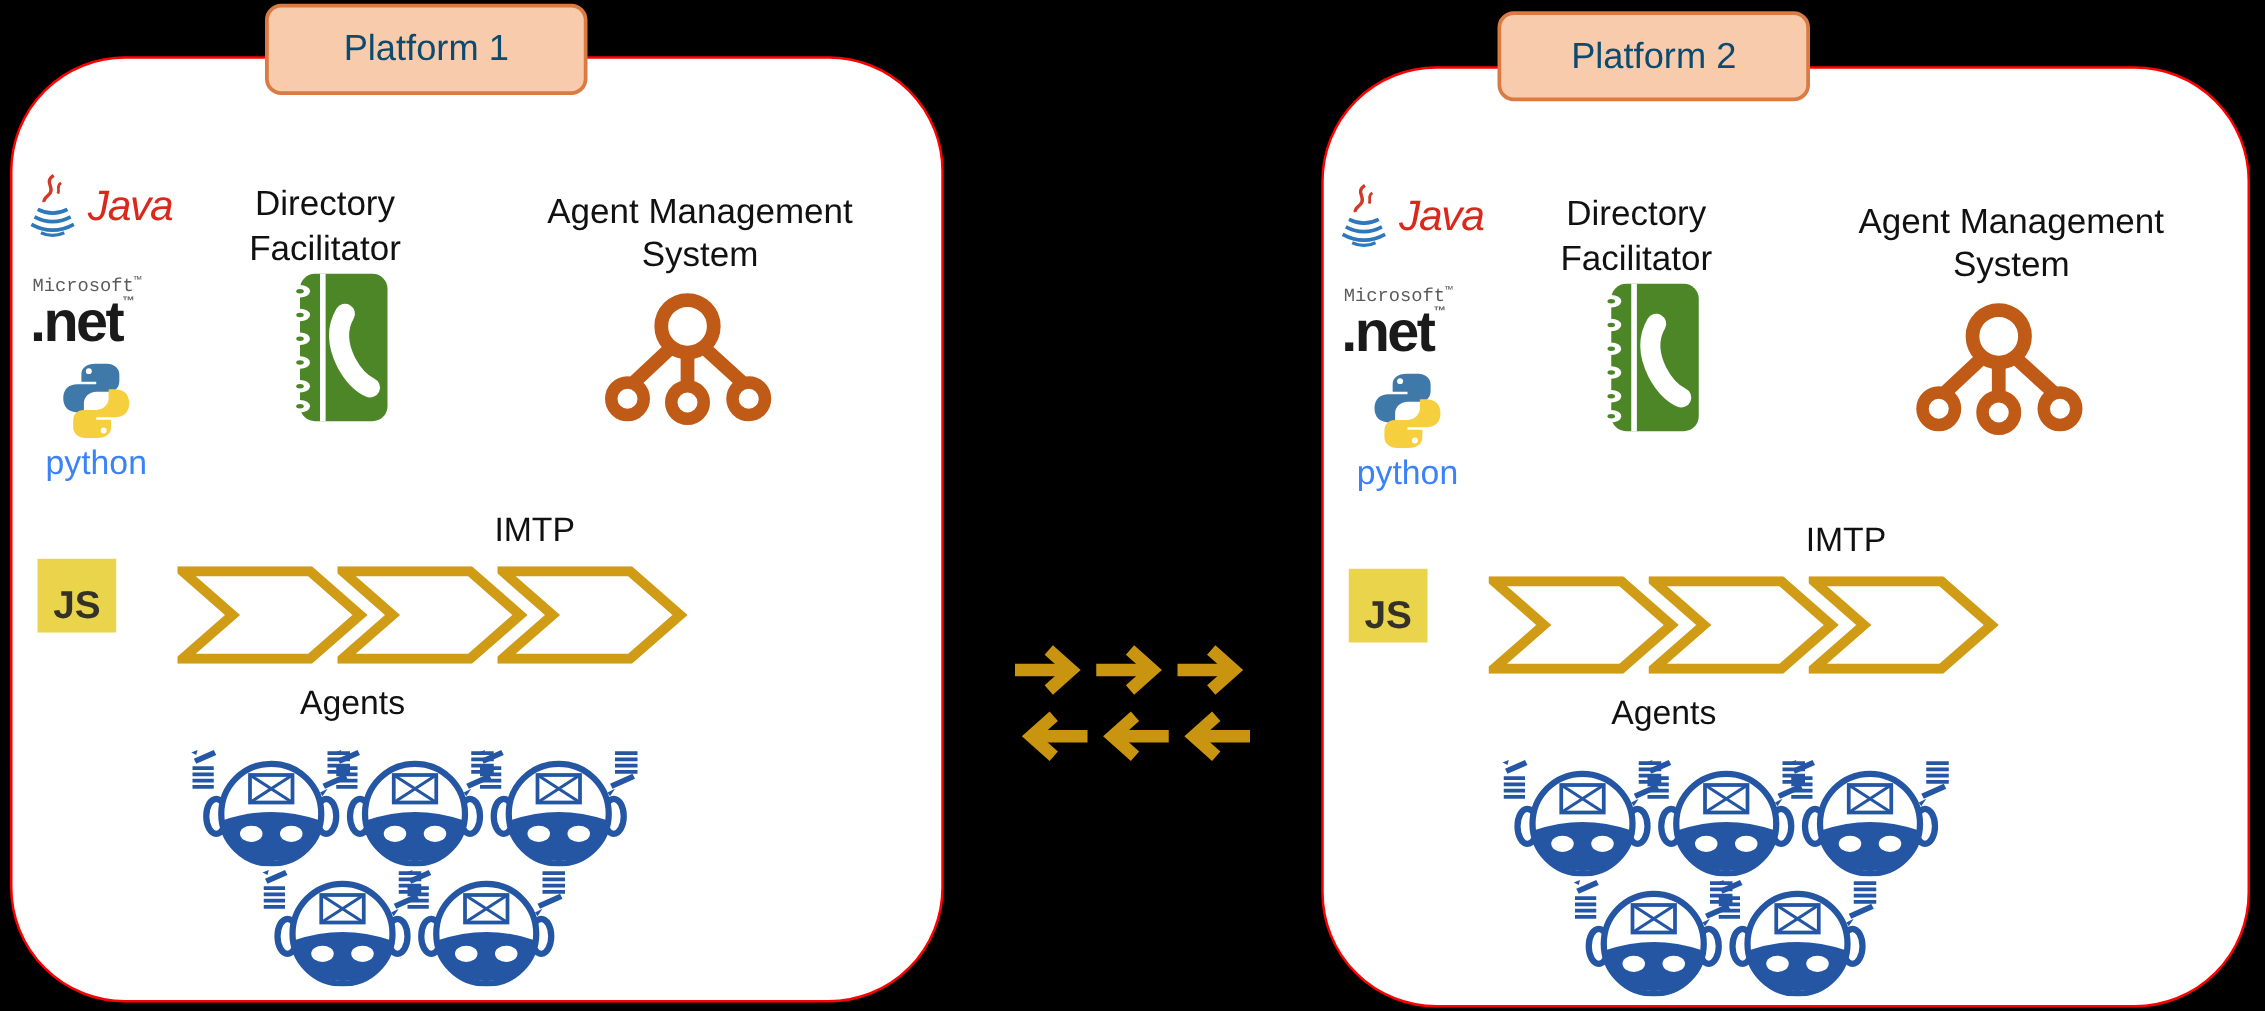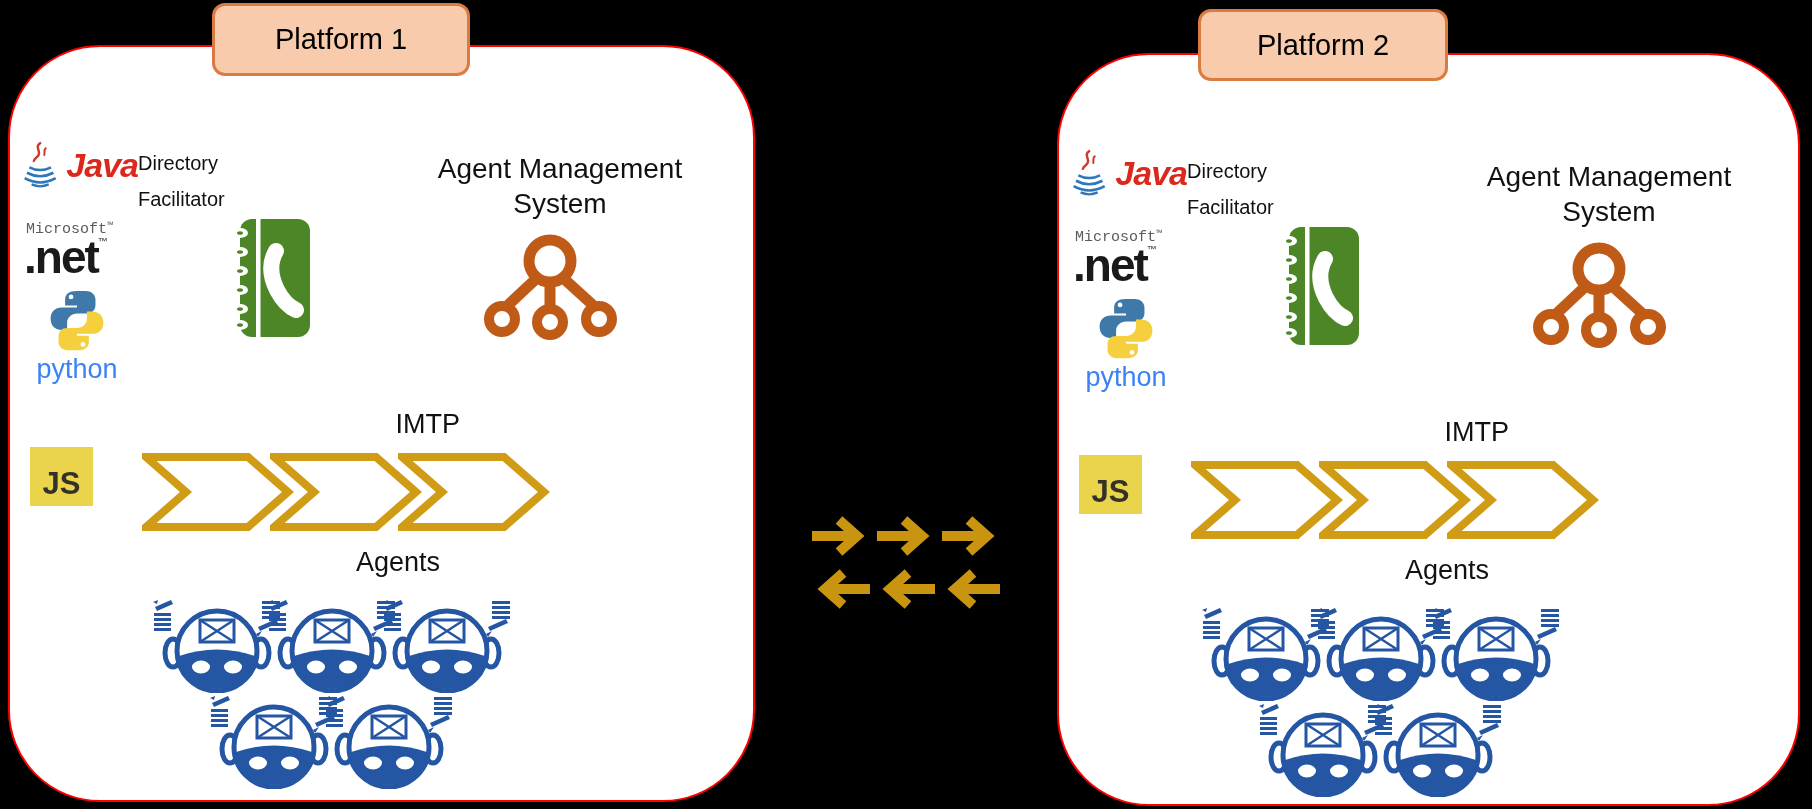--- a/index.html
+++ b/index.html
@@ -21,45 +21,45 @@
   .p1 { left:8px;    top:45px; width:747px; height:757px; }
   .p2 { left:1057px; top:53px; width:743px; height:753px; }
 
   .platform-title {
     position: absolute;
     background: var(--title_fill, #f8cbad);
     border: 3px solid var(--title_border, #d97b42);
     border-radius: 13px;
     display: flex; align-items: center; justify-content: center;
     font-size: 29px;
-    color: #000000;
+    color: #0c4a6e;
     z-index: 5;
   }
   .t1 { left:212px;  top:3px; width:258px; height:73px; }
   .t2 { left:1198px; top:9px; width:250px; height:72px;text-align:right; }
 
   .abs { position:absolute; }
 
   
   .logo-java { left:10px; top:84px; width:118px; height:68px; display:flex; align-items:center; }
-  .java-word { font-size:34px; font-weight:bold; font-style:italic; color:var(--java_red,#da291c); margin-left:6px; letter-spacing:-1px;text-align:center; }
+  .java-word { font-size:34px; font-weight:normal; font-style:italic; color:var(--java_red,#da291c); margin-left:6px; letter-spacing:-1px;text-align:center; }
   .logo-net  { left:16px; top:174px; width:110px; }
   .ms-word   { font-size:15px; color:var(--microsoft_gray,#5b5b5b); letter-spacing:0;font-family:Liberation Mono, monospace; }
   .net-word  { font-size:46px; font-weight:700; color:var(--net_text,#1a1a1a); line-height:0.85; letter-spacing:-2px; margin-left:-2px; }
   .tm { font-size:10px; vertical-align: top; color:#5b5b5b; }
   .logo-python { left:14px; top:240px; width:106px; text-align:center; }
   .py-word  { font-size:27px; color:#3b82f6; margin-top:-3px; }
   .logo-js { left:20px; top:400px; width:63px; height:59px; background:var(--js_yellow,#e9d44b); display:flex; align-items:flex-end; justify-content:center; }
   .js-word { font-size:31px; font-weight:800; color:var(--js_text,#343129); line-height:1; padding-bottom:7px; }
 
   
-  .df-label    { left:128px; top:98px;  width:244px; font-size:20px; line-height:36px; }
+  .df-label    { left:128px; top:98px;  width:244px; text-align:center; font-size:28px; line-height:36px; }
   .ams-label   { left:392px; top:104px;  width:316px; text-align:center; font-size:28px; line-height:35px; }
   .imtp-label  { left:250px; top:362px; width:200px; text-align:right; font-size:27px; }
-  .agents-label{ left:230px; top:500px; width:200px; text-align:right; font-size:27px; }
+  .agents-label{ left:230px; top:500px; width:200px; text-align:left; font-size:27px; }
 
   
   .book-icon { left:206px; top:170px; width:96px;  height:122px; }
   .tree-icon { left:468px; top:184px; width:145px; height:110px; }
   .chevron-row { left:132px; top:406px; width:412px; height:78px; }
   .chev { position:absolute; top:0; width:152px; height:78px; }
   .c1 { left:0; } .c2 { left:128px; } .c3 { left:256px; }
 
   .robot { position:absolute; width:130px; height:100px; }
   .r1a { left:142px; top:546px; } .r1b { left:257px; top:546px; } .r1c { left:372px; top:546px; }

